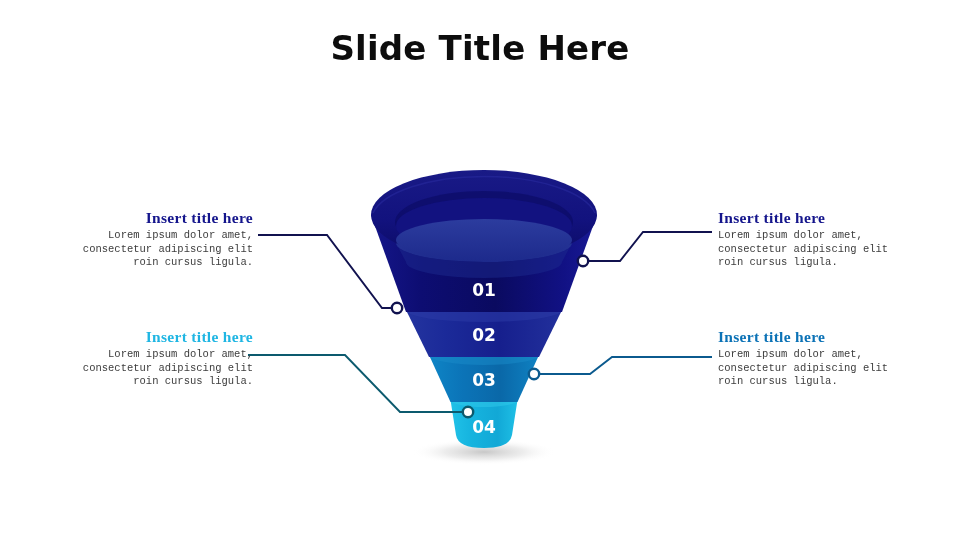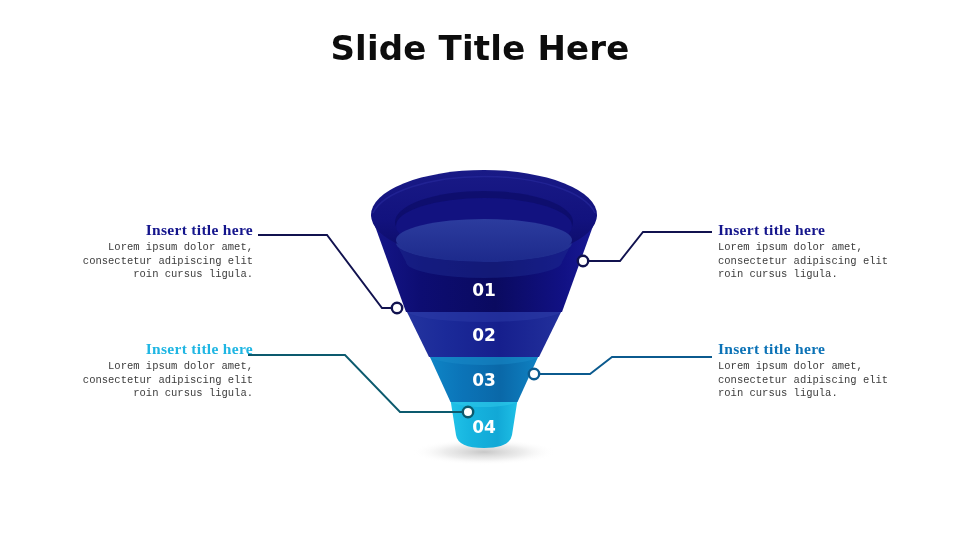--- a/index.html
+++ b/index.html
@@ -36,21 +36,20 @@
     left: 0;
     top: 0;
     width: 960px;
     height: 540px;
   }
 
   
   .callout {
     position: absolute;
     width: 200px;
-    margin-top: 12px;
   }
   .callout .c-title {
     font-family: "Liberation Serif", serif;
     font-weight: bold;
     font-size: 15.5px;
     letter-spacing: 0.3px;
     margin-bottom: 2px;
     white-space: nowrap;
   }
   .callout .c-body {

